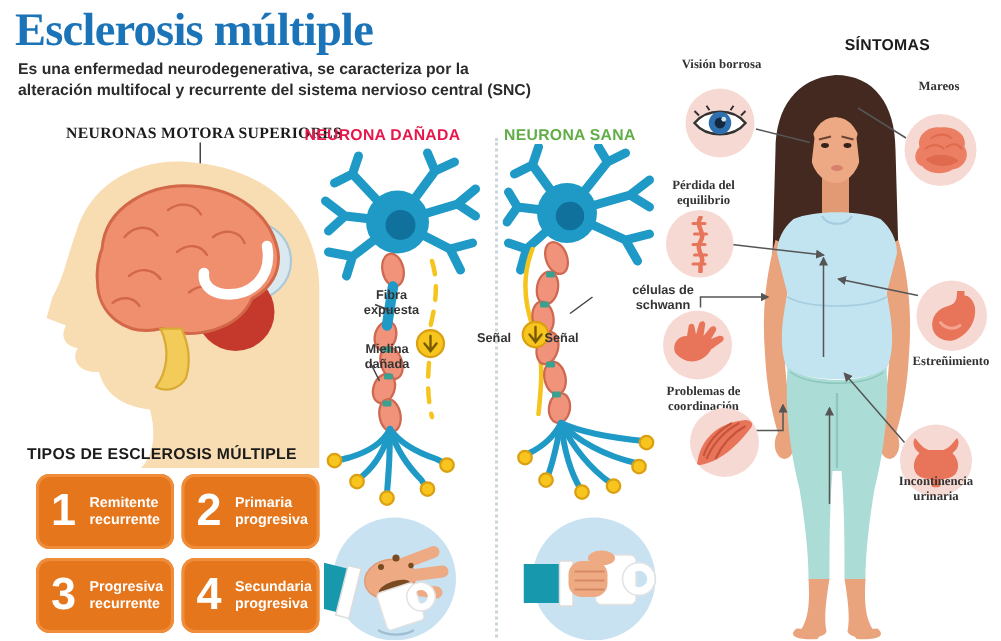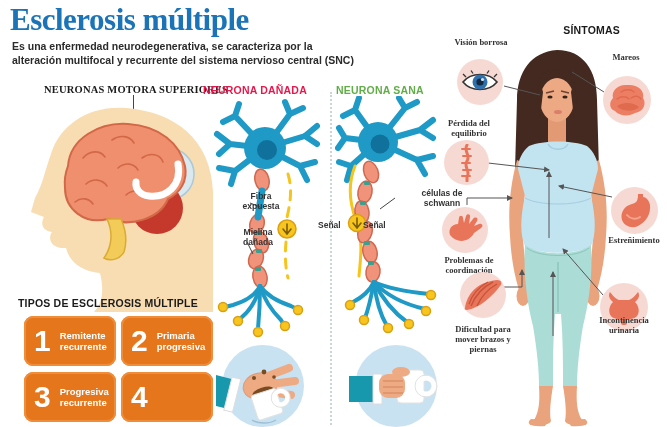--- a/index.html
+++ b/index.html
@@ -70,20 +70,21 @@
   <div class="abs type-box" style="left:121px;top:316px;">
     <span class="type-num">2</span>
     <span class="type-label">Primaria progresiva</span>
   </div>
   <div class="abs type-box" style="left:24px;top:372px;">
     <span class="type-num">3</span>
     <span class="type-label">Progresiva recurrente</span>
   </div>
   <div class="abs type-box" style="left:121px;top:372px;">
     <span class="type-num">4</span>
+    <span class="type-label">Secundaria progresiva</span>
   </div>
 
   <div class="abs divider" style="left:330px;top:92px;height:333px;"></div>
 
   <div class="abs col-head dmg" style="left:203px;top:84px;">NEURONA DAÑADA</div>
   <div class="abs col-head sana" style="left:336px;top:84px;">NEURONA SANA</div>
 
   <svg class="abs" style="left:205px;top:96px;" width="120" height="250" viewBox="0 0 120 250">
     <g stroke="#1f9ac6" stroke-width="6" stroke-linecap="round" fill="none">
       <path d="M60,52 L30,20 M30,20 L18,26 M30,20 L34,8"></path>
@@ -331,21 +332,20 @@
   <div class="abs sym-circle" style="left:460px;top:272px;width:46px;height:46px;">
     <svg width="40" height="34" viewBox="0 0 40 34">
       <path d="M2,30 C4,16 14,4 34,2 C38,2 40,5 37,8 C28,20 16,30 4,32 C2,32 1,31 2,30 Z" fill="#e8745a"></path>
       <g stroke="#c7543a" stroke-width="1.4" fill="none">
         <path d="M8,28 C12,18 20,9 30,4"></path>
         <path d="M14,28 C18,19 25,11 34,6"></path>
         <path d="M6,26 C9,17 16,9 25,4"></path>
       </g>
     </svg>
   </div>
-  <div class="abs sym-label" style="left:450px;top:324px;width:66px;">Dificultad para mover brazos y piernas</div>
 
   <div class="abs sym-circle" style="left:600px;top:283px;width:48px;height:48px;">
     <svg width="36" height="36" viewBox="0 0 36 36">
       <path d="M4,3 C8,8 10,10 13,11 L23,11 C26,10 28,8 32,3 C34,6 33,10 29,13 C33,17 34,23 31,27 C27,32 9,32 5,27 C2,23 3,17 7,13 C3,10 2,6 4,3 Z" fill="#e8745a"></path>
       <rect x="15" y="29" width="6" height="7" rx="2" fill="#e8745a"></rect>
     </svg>
   </div>
   <div class="abs sym-label" style="left:593px;top:315px;width:62px;">Incontinencia urinaria</div>
 
 </div>

